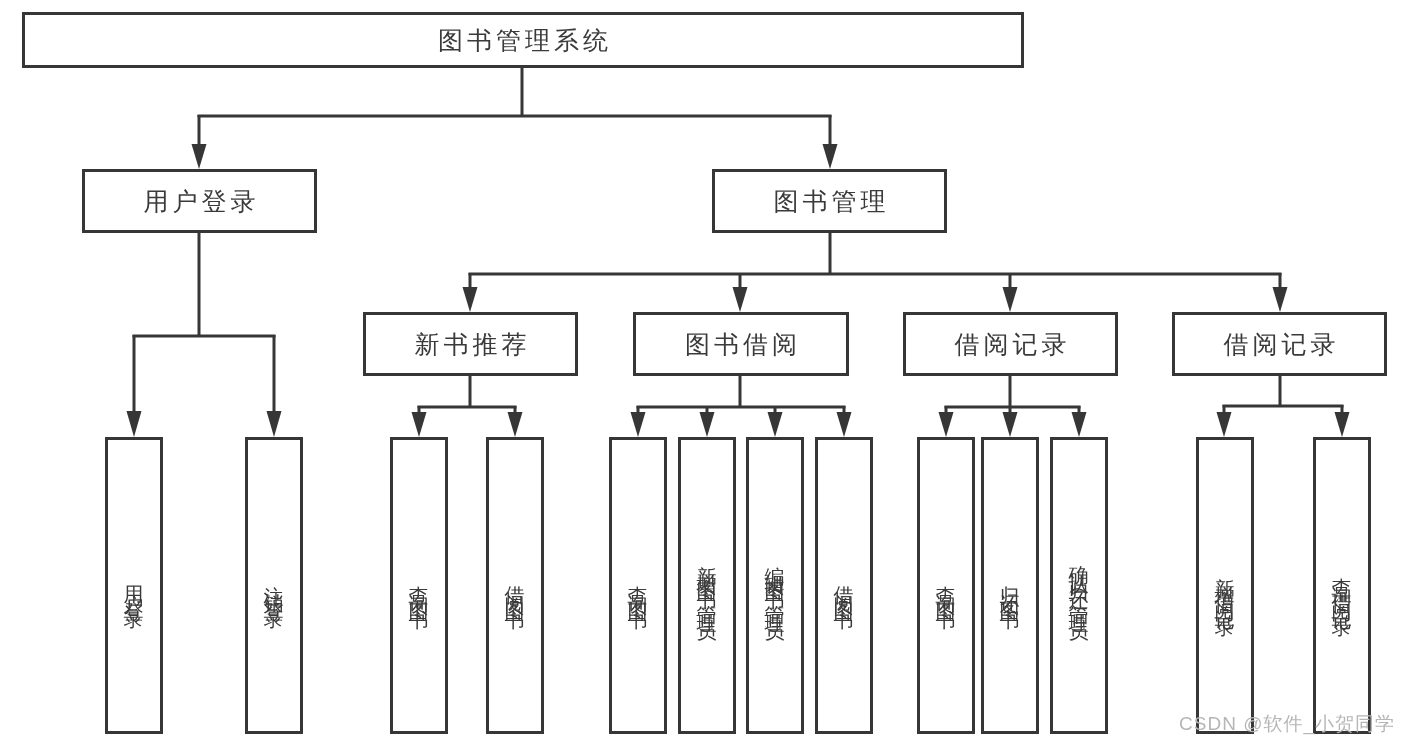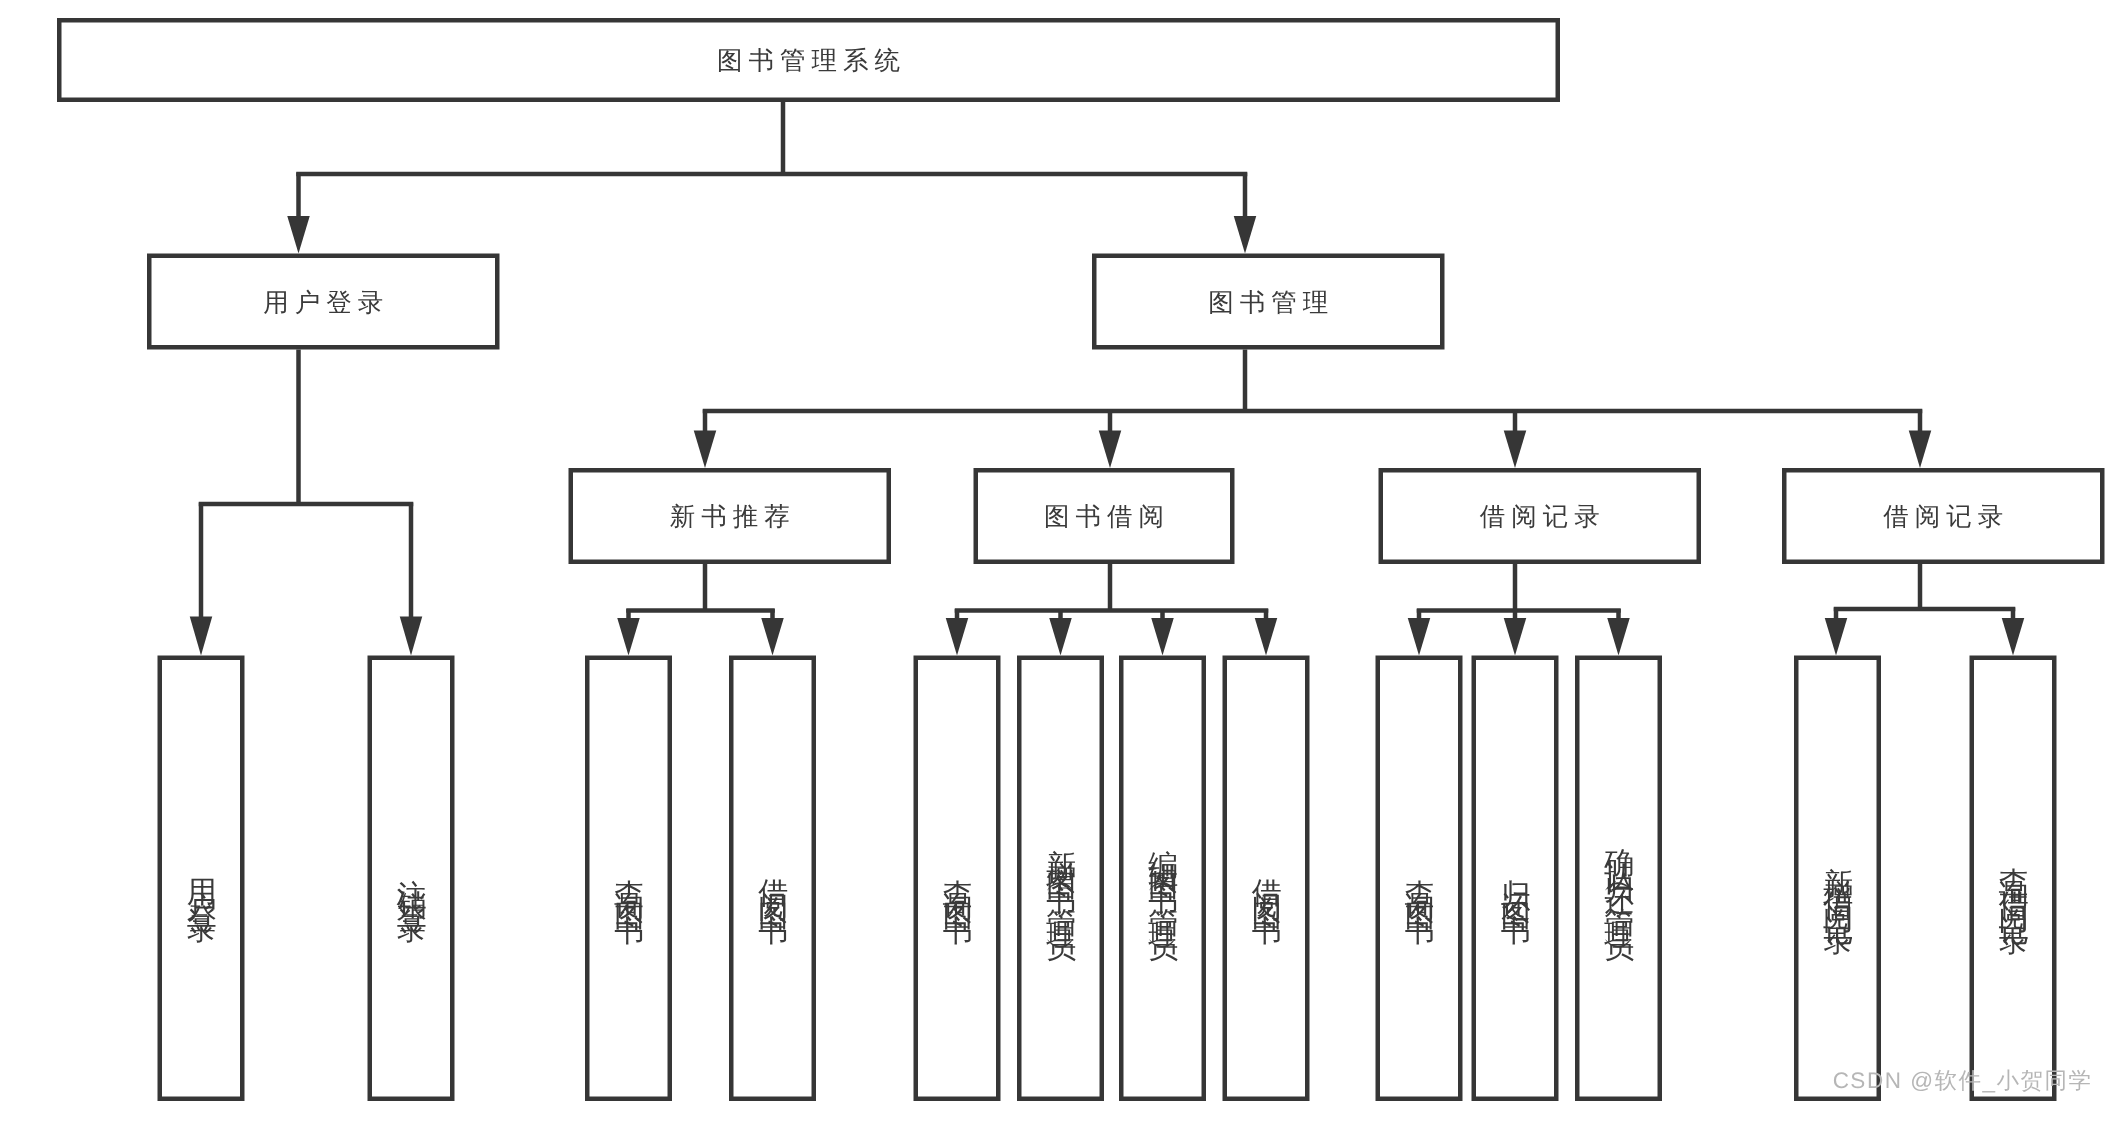--- a/index.html
+++ b/index.html
@@ -24,38 +24,37 @@
   .box{
     position:absolute;
     border:3px solid var(--line);
     background:#ffffff;
     display:flex;
     align-items:center;
     justify-content:center;
     color:var(--text);
   }
   .hbox{
-    font-size:17px;
+    font-size:25px;
     letter-spacing:4px;
     text-indent:4px;
     white-space:nowrap;
-    margin-left:16px;
   }
   .vbox{
     width:58px; height:297px; top:437px;
     writing-mode:vertical-rl;
     text-orientation:mixed;
     font-size:20px;
     letter-spacing:8px;
     line-height:1;
   }
   .watermark{
     position:absolute;
     top:711px; right:10px;
-    font-size:15px;
+    font-size:19px;
     letter-spacing:1px;
     color:var(--watermark);
     white-space:nowrap;
   }
 </style>
 </head>
 <body>
 
 <div class="stage">
 
@@ -120,21 +119,21 @@
     <line x1="1342" y1="405" x2="1342" y2="418"></line>
     <polygon points="1334.5,412 1349.5,412 1342,437"></polygon>
   </svg>
 
   <div class="box hbox" style="left:22px; top:12px; width:1002px; height:56px;">图书管理系统</div>
 
   <div class="box hbox" style="left:82px; top:169px; width:235px; height:64px;">用户登录</div>
   <div class="box hbox" style="left:363px; top:312px; width:215px; height:64px;">新书推荐</div>
 
   <div class="box hbox" style="left:712px; top:169px; width:235px; height:64px;">图书管理</div>
-  <div class="box hbox" style="left:633px; top:312px; width:174px; height:64px;">图书借阅</div>
+  <div class="box hbox" style="left:633px; top:312px; width:216px; height:64px;">图书借阅</div>
   <div class="box hbox" style="left:903px; top:312px; width:215px; height:64px;">借阅记录</div>
   <div class="box hbox" style="left:1172px; top:312px; width:215px; height:64px;">借阅记录</div>
 
   <div class="box vbox" style="left:105px;">用户登录</div>
   <div class="box vbox" style="left:245px;">注销登录</div>
 
   <div class="box vbox" style="left:390px;">查询图书</div>
   <div class="box vbox" style="left:486px;">借阅图书</div>
 
   <div class="box vbox" style="left:609px;">查询图书</div>

